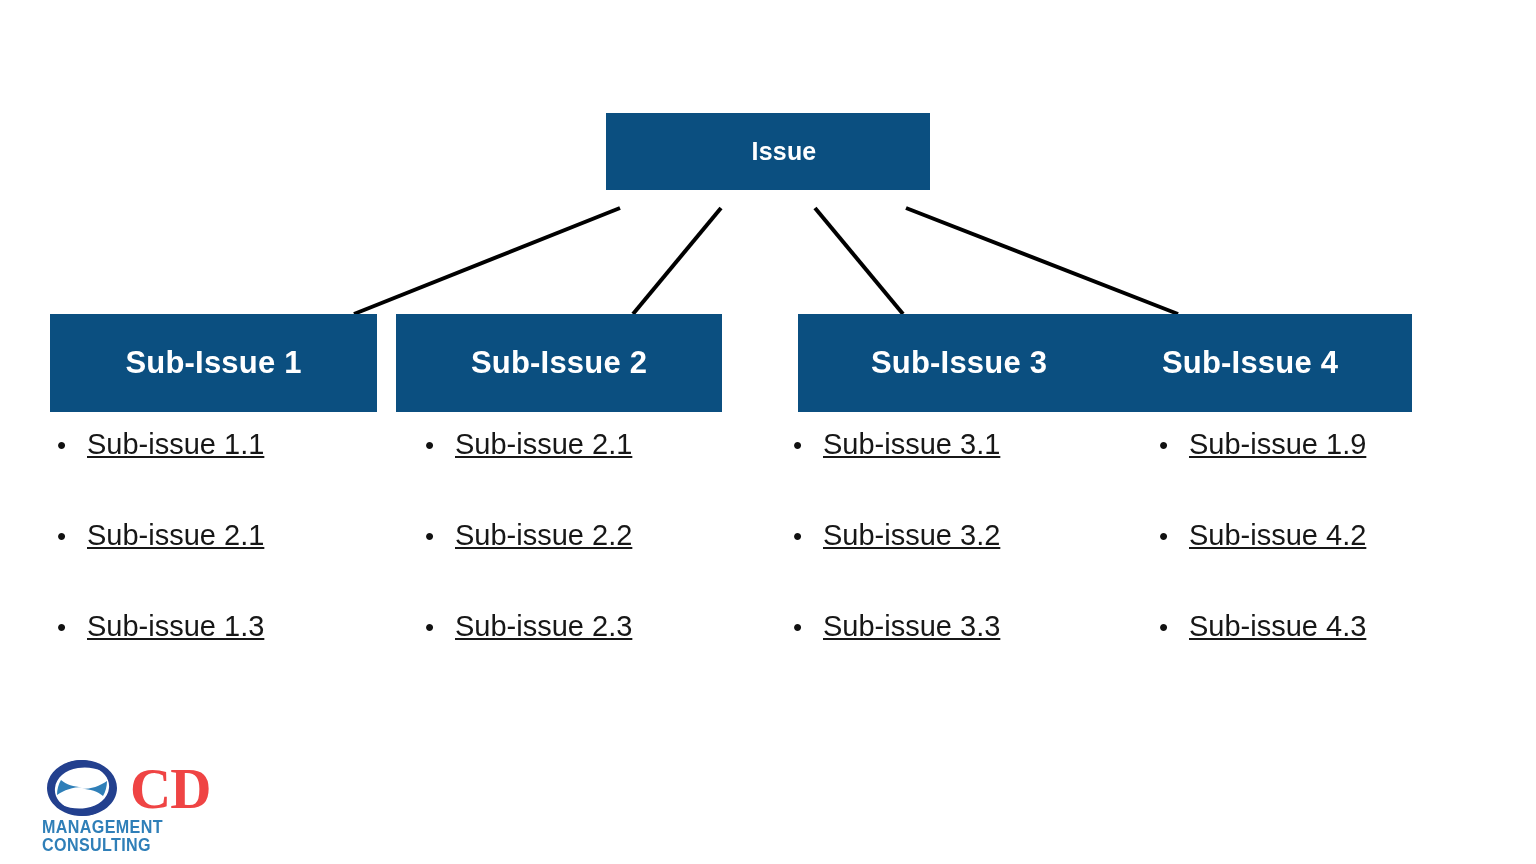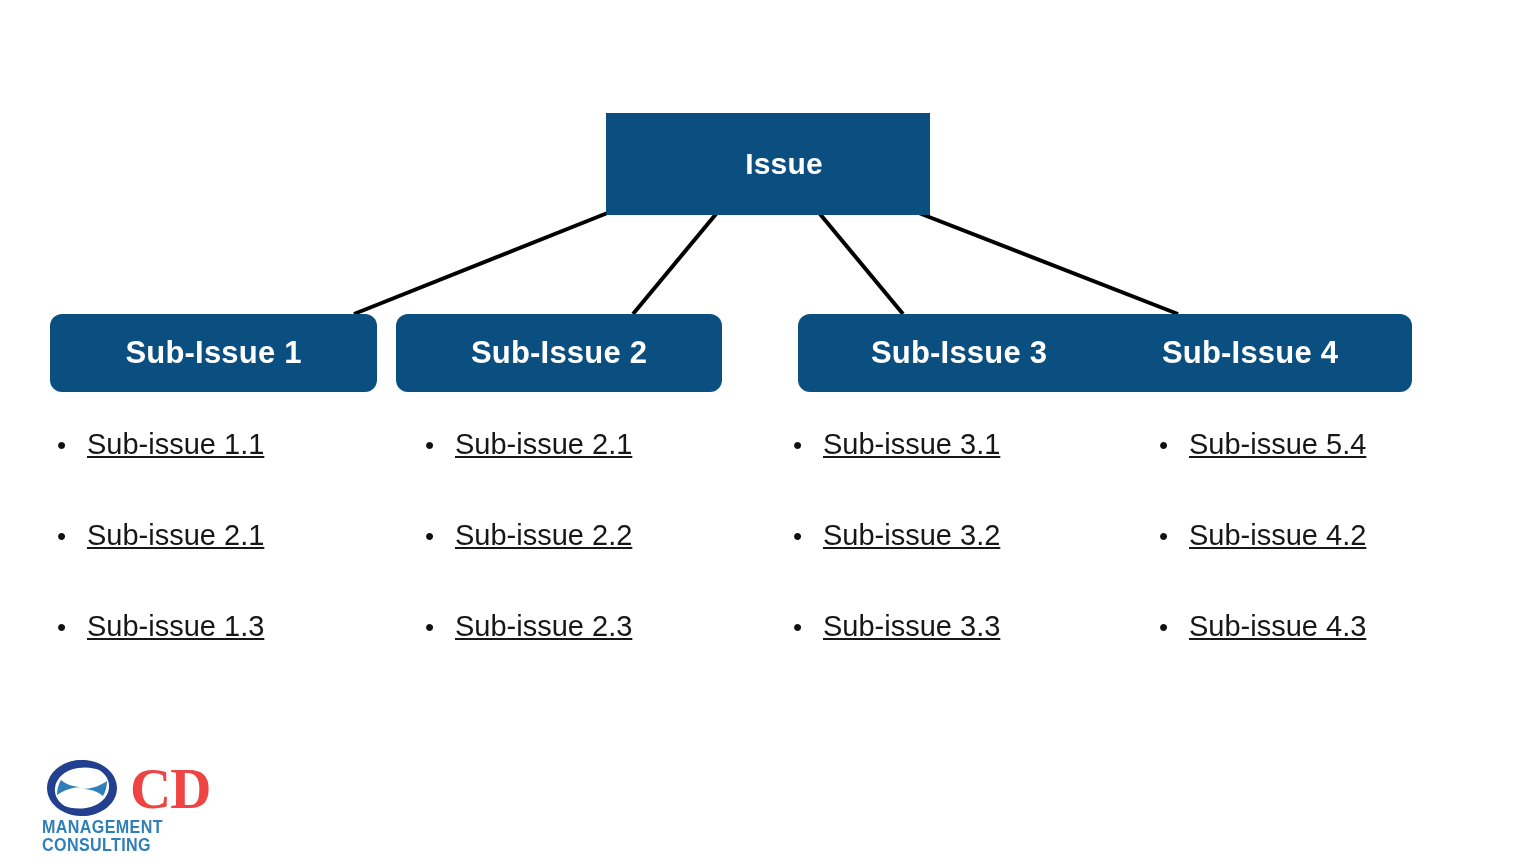--- a/index.html
+++ b/index.html
@@ -38,29 +38,28 @@
     box-sizing: border-box;
     color: #ffffff;
     font-weight: bold;
     letter-spacing: 0.2px;
     text-align: center;
   }
   .root-box {
     left: 606px;
     top: 113px;
     width: 324px;
-    height: 102px;
-    font-size: 30px;
+    height: 77px;
+    font-size: 25px;
     padding-left: 32px;
   }
   .child-box {
     top: 314px;
-    height: 78px;
+    height: 98px;
     font-size: 31px;
-    border-radius: 12px;
   }
   .child-box.c0 { left: 50px;   width: 327px; }
   .child-box.c1 { left: 396px;  width: 326px; }
   .child-box.c2 { left: 786px;  width: 322px; margin-left: 12px; }
   .child-box.c3 { left: 1088px; width: 324px; }
 
   
   .bullet-col {
     position: absolute;
     top: 430px;
@@ -190,21 +189,21 @@
     </div>
     <div class="bullet-row">
       <span class="bullet-dot">•</span>
       <span class="bullet-text">Sub-issue 3.3</span>
     </div>
   </div>
 
   <div class="bullet-col b3">
     <div class="bullet-row">
       <span class="bullet-dot">•</span>
-      <span class="bullet-text">Sub-issue 5.4</span>
+      <span class="bullet-text">Sub-issue 1.9</span>
     </div>
     <div class="bullet-row">
       <span class="bullet-dot">•</span>
       <span class="bullet-text">Sub-issue 4.2</span>
     </div>
     <div class="bullet-row">
       <span class="bullet-dot">•</span>
       <span class="bullet-text">Sub-issue 4.3</span>
     </div>
   </div>

